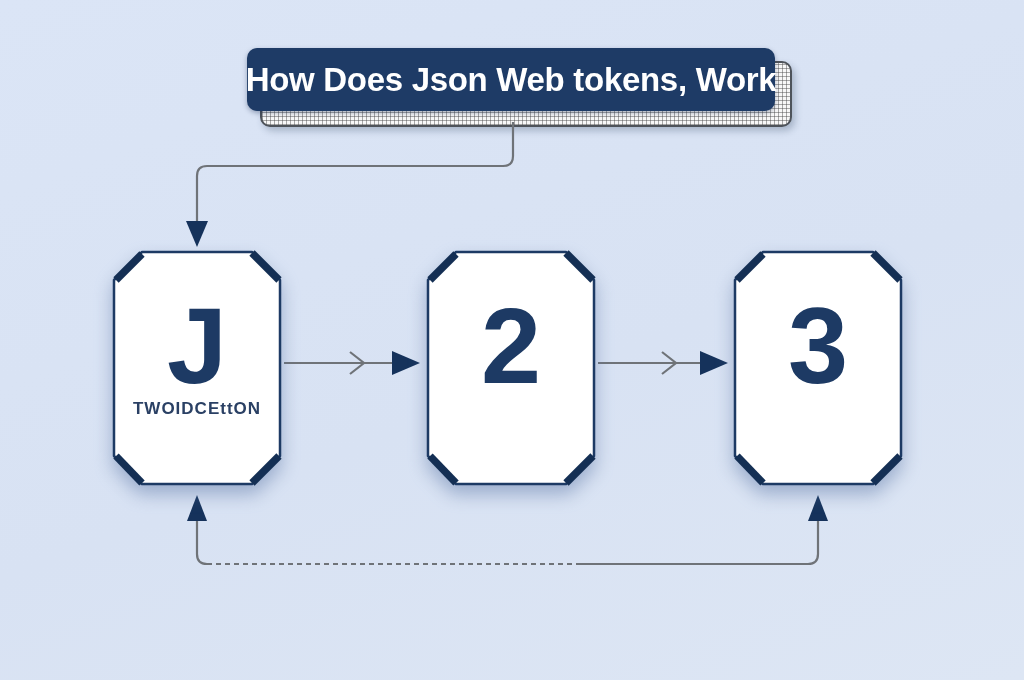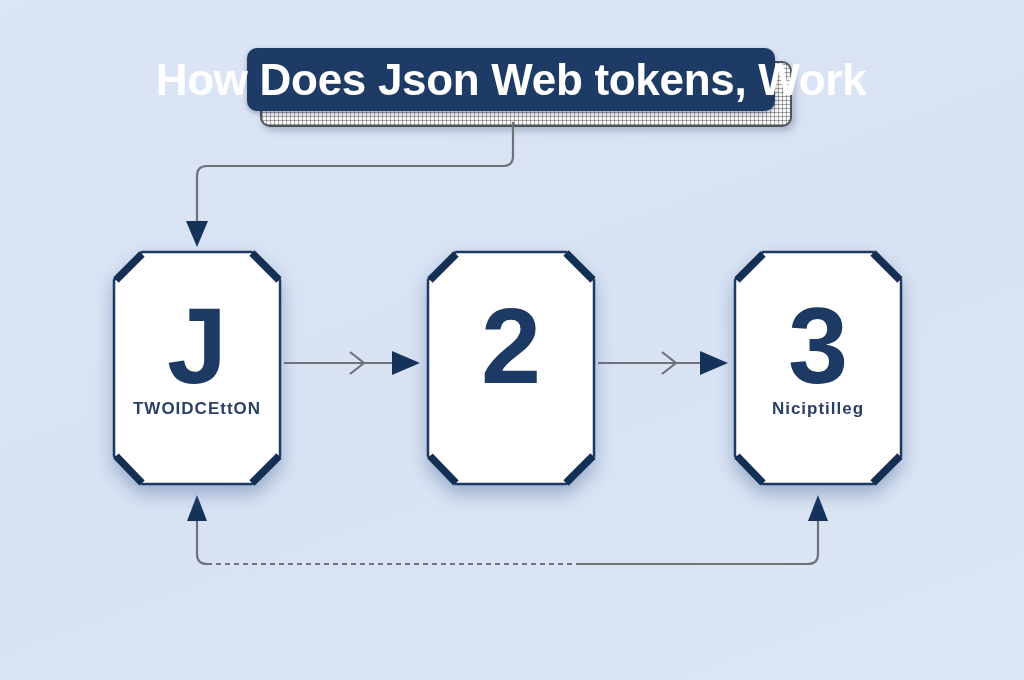--- a/index.html
+++ b/index.html
@@ -29,21 +29,21 @@
     position: absolute;
     left: 247px; top: 48px;
     width: 528px; height: 63px;
     background: #1e3b66;
     border-radius: 10px;
     display: flex; align-items: center; justify-content: center;
     box-shadow: 0 2px 5px rgba(15,35,75,.35);
   }
   .banner-title {
     color: #ffffff;
-    font-size: 44px;
+    font-size: 33px;
     font-weight: bold;
     letter-spacing: -0.3px;
     white-space: nowrap;
   }
 
   
   .connectors {
     position: absolute; inset: 0;
     width: 1024px; height: 680px;
     overflow: visible;
@@ -141,16 +141,15 @@
 
   <div class="card card-3">
     <svg viewBox="0 0 172 238" xmlns="http://www.w3.org/2000/svg">
       <path class="card-outline" d="M31 3 L141 3 L169 31 L169 207 L141 235 L31 235 L3 207 L3 31 Z"></path>
       <line class="card-wedge" x1="31" y1="5" x2="5" y2="31"></line>
       <line class="card-wedge" x1="141" y1="4" x2="168" y2="31"></line>
       <line class="card-wedge" x1="5" y1="207" x2="31" y2="234"></line>
       <line class="card-wedge" x1="168" y1="207" x2="141" y2="234"></line>
     </svg>
     <div class="card-number">3</div>
-    <div class="card-label">Niciptilleg</div>
   </div>
 
 </div>
 
 </body></html>

